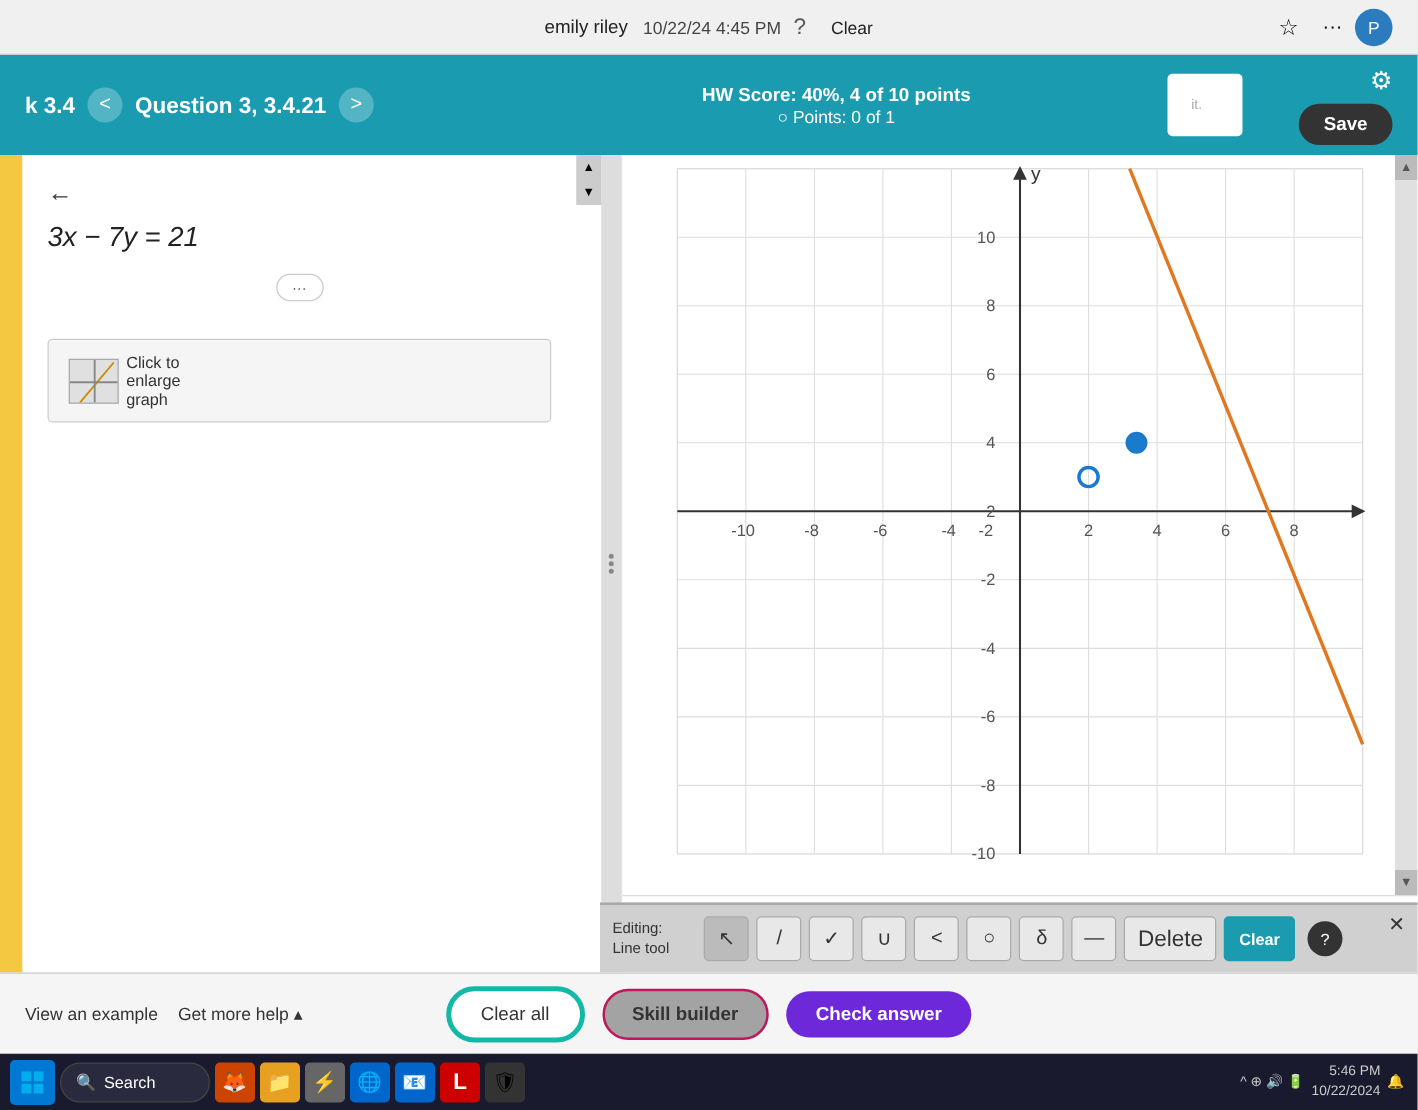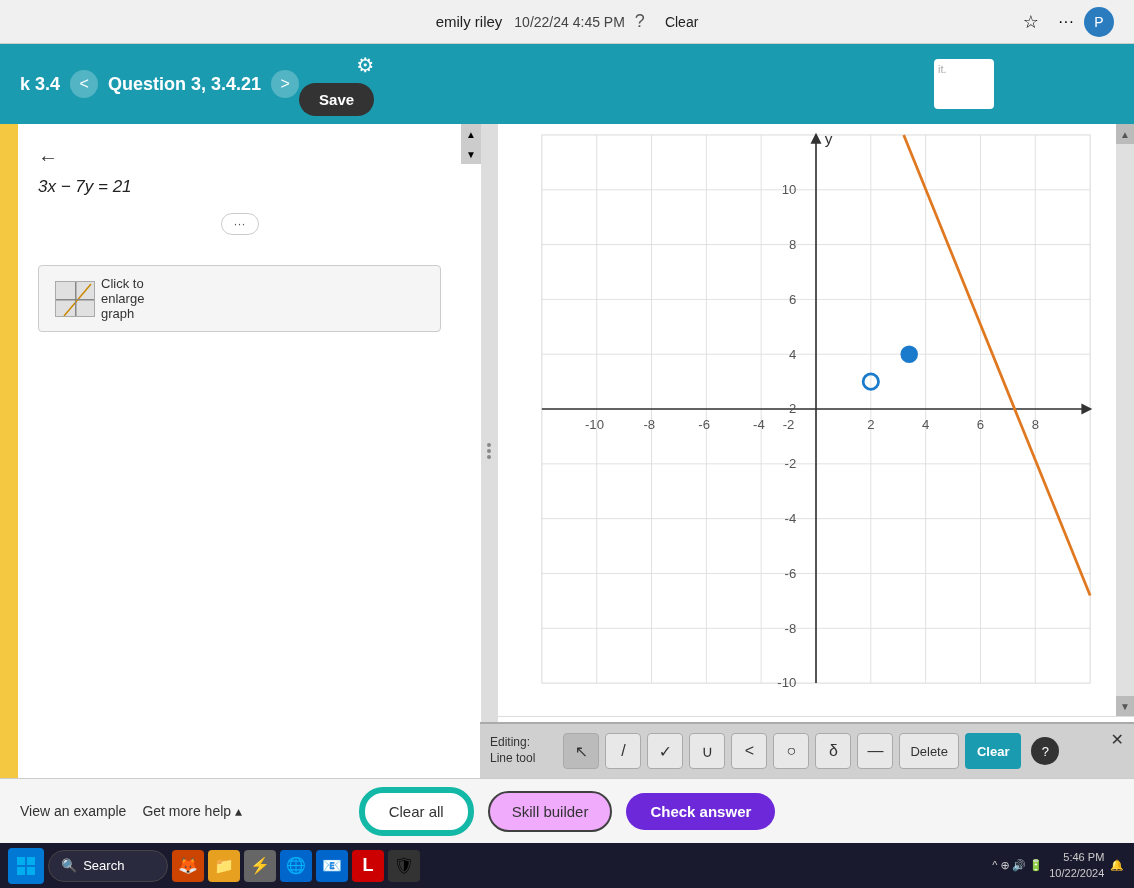--- a/index.html
+++ b/index.html
@@ -43,21 +43,21 @@
       position: absolute; top: 124px; left: 0; right: 0; bottom: 110px;
       display: flex;
     }
 
     
     .left-panel {
       width: 480px; background: #fff; padding: 20px; position: relative; overflow: hidden;
       border-right: 1px solid #ddd;
     }
     .problem-text { font-size: 15px; color: #222; margin-bottom: 10px; line-height: 1.4; }
-    .equation { font-size: 17px; color: #222; margin: 10px 0 16px 0; font-style: italic; }
+    .equation { font-size: 22px; color: #222; margin: 10px 0 16px 0; font-style: italic; }
     .expand-btn {
       background: #fff; border: 1px solid #ccc; border-radius: 12px;
       padding: 3px 12px; font-size: 12px; cursor: pointer; color: #555; margin-bottom: 16px;
     }
     .instruction-text { font-size: 14px; color: #333; margin-bottom: 14px; }
     .enlarge-graph-btn {
       display: flex; align-items: center; gap: 6px; background: #f5f5f5; border: 1px solid #ccc;
       padding: 10px 16px; border-radius: 4px; cursor: pointer; font-size: 14px; color: #333;
     }
     .graph-mini-icon {
@@ -100,21 +100,21 @@
     }
     .editing-label { font-size: 12px; color: #333; margin-right: 22px; line-height: 1.3; }
     .tool-btn {
       background: #e8e8e8; border: 1px solid #aaa; width: 36px; height: 36px;
       border-radius: 4px; cursor: pointer; display: flex; align-items: center; justify-content: center;
       font-size: 16px; color: #333;
     }
     .tool-btn.active { background: #bbb; }
     .delete-btn {
       background: #e8e8e8; border: 1px solid #aaa; padding: 4px 10px;
-      border-radius: 4px; cursor: pointer; font-size: 13px; color: #333; height: 36px;
+      border-radius: 4px; cursor: pointer; font-size: 18px; color: #333; height: 36px;
     }
     .clear-btn {
       background: #1a9bb0; border: none; padding: 4px 12px;
       border-radius: 4px; cursor: pointer; font-size: 13px; color: #fff; height: 36px;
       font-weight: bold;
     }
     .help-btn {
       background: #333; color: #fff; width: 28px; height: 28px;
       border-radius: 50%; border: none; cursor: pointer; font-size: 13px;
       display: flex; align-items: center; justify-content: center; margin-left: 4px;
@@ -128,26 +128,26 @@
     .bottom-bar {
       position: absolute; bottom: 45px; left: 0; right: 0; height: 65px;
       background: #f5f5f5; display: flex; align-items: center; justify-content: center;
       gap: 20px; border-top: 1px solid #ccc; padding: 0 20px;
     }
     .bottom-left { display: flex; align-items: center; gap: 16px; position: absolute; left: 20px; }
     .text-link { color: #333; font-size: 14px; cursor: pointer; text-decoration: none; }
     .text-link.dropdown { display: flex; align-items: center; gap: 4px; }
     .bottom-actions { display: flex; align-items: center; gap: 14px; }
     .clear-all-btn {
-      background: #fff; border: 6px solid #14b8a6; padding: 10px 24px;
+      background: #fff; border: 4px solid #14b8a6; padding: 10px 24px;
       border-radius: 24px; font-size: 15px; cursor: pointer; color: #333; font-weight: 500;
     }
     .skill-builder-btn {
-      background: #f0abfc; border: 2px solid #404040; padding: 10px 22px;
-      border-radius: 24px; font-size: 15px; cursor: pointer; color: #333; font-weight: 400;
+      background: #a3a3a3; border: 2px solid #be185d; padding: 10px 22px;
+      border-radius: 24px; font-size: 15px; cursor: pointer; color: #333; font-weight: 700;
     }
     .check-answer-btn {
       background: #6d28d9; border: none; padding: 10px 24px;
       border-radius: 24px; font-size: 15px; cursor: pointer; color: #fff; font-weight: bold;
     }
 
     
     .taskbar {
       position: absolute; bottom: 0; left: 0; right: 0; height: 45px;
       background: #1a1a2e; display: flex; align-items: center; padding: 0 8px; gap: 4px;
@@ -189,26 +189,30 @@
   </span>
 </div>
 
 <div class="header">
   <div class="header-left">
     <span class="chapter-label">k 3.4</span>
     <button class="nav-btn">&lt;</button>
     <span class="question-label">Question 3, 3.4.21</span>
     <button class="nav-btn">&gt;</button>
   </div>
+  <div class="header-center">
+    <div class="hw-score">HW Score: 40%, 4 of 10 points</div>
+    <div class="hw-points">○  Points: 0 of 1</div>
+  </div>
   <div class="header-right">
     <span class="gear-icon">⚙</span>
     <button class="save-btn">Save</button>
   </div>
   <div style="position:absolute;right:140px;top:50%;transform:translateY(-50%);background:#fff;width:60px;height:50px;border-radius:4px;">
-    <div style="padding:4px;font-size:11px;color:#aaa;">it.</div>
+    <div style="padding:19px;font-size:11px;color:#aaa;">it.</div>
   </div>
 </div>
 
 <div class="yellow-strip"></div>
 
 <div class="main-content">
 
   <div class="left-panel" style="margin-left:18px;">
 
     <div style="position:absolute;right:0;top:0;bottom:0;width:16px;background:#ddd;display:flex;flex-direction:column;align-items:center;justify-content:center;gap:2px;">

